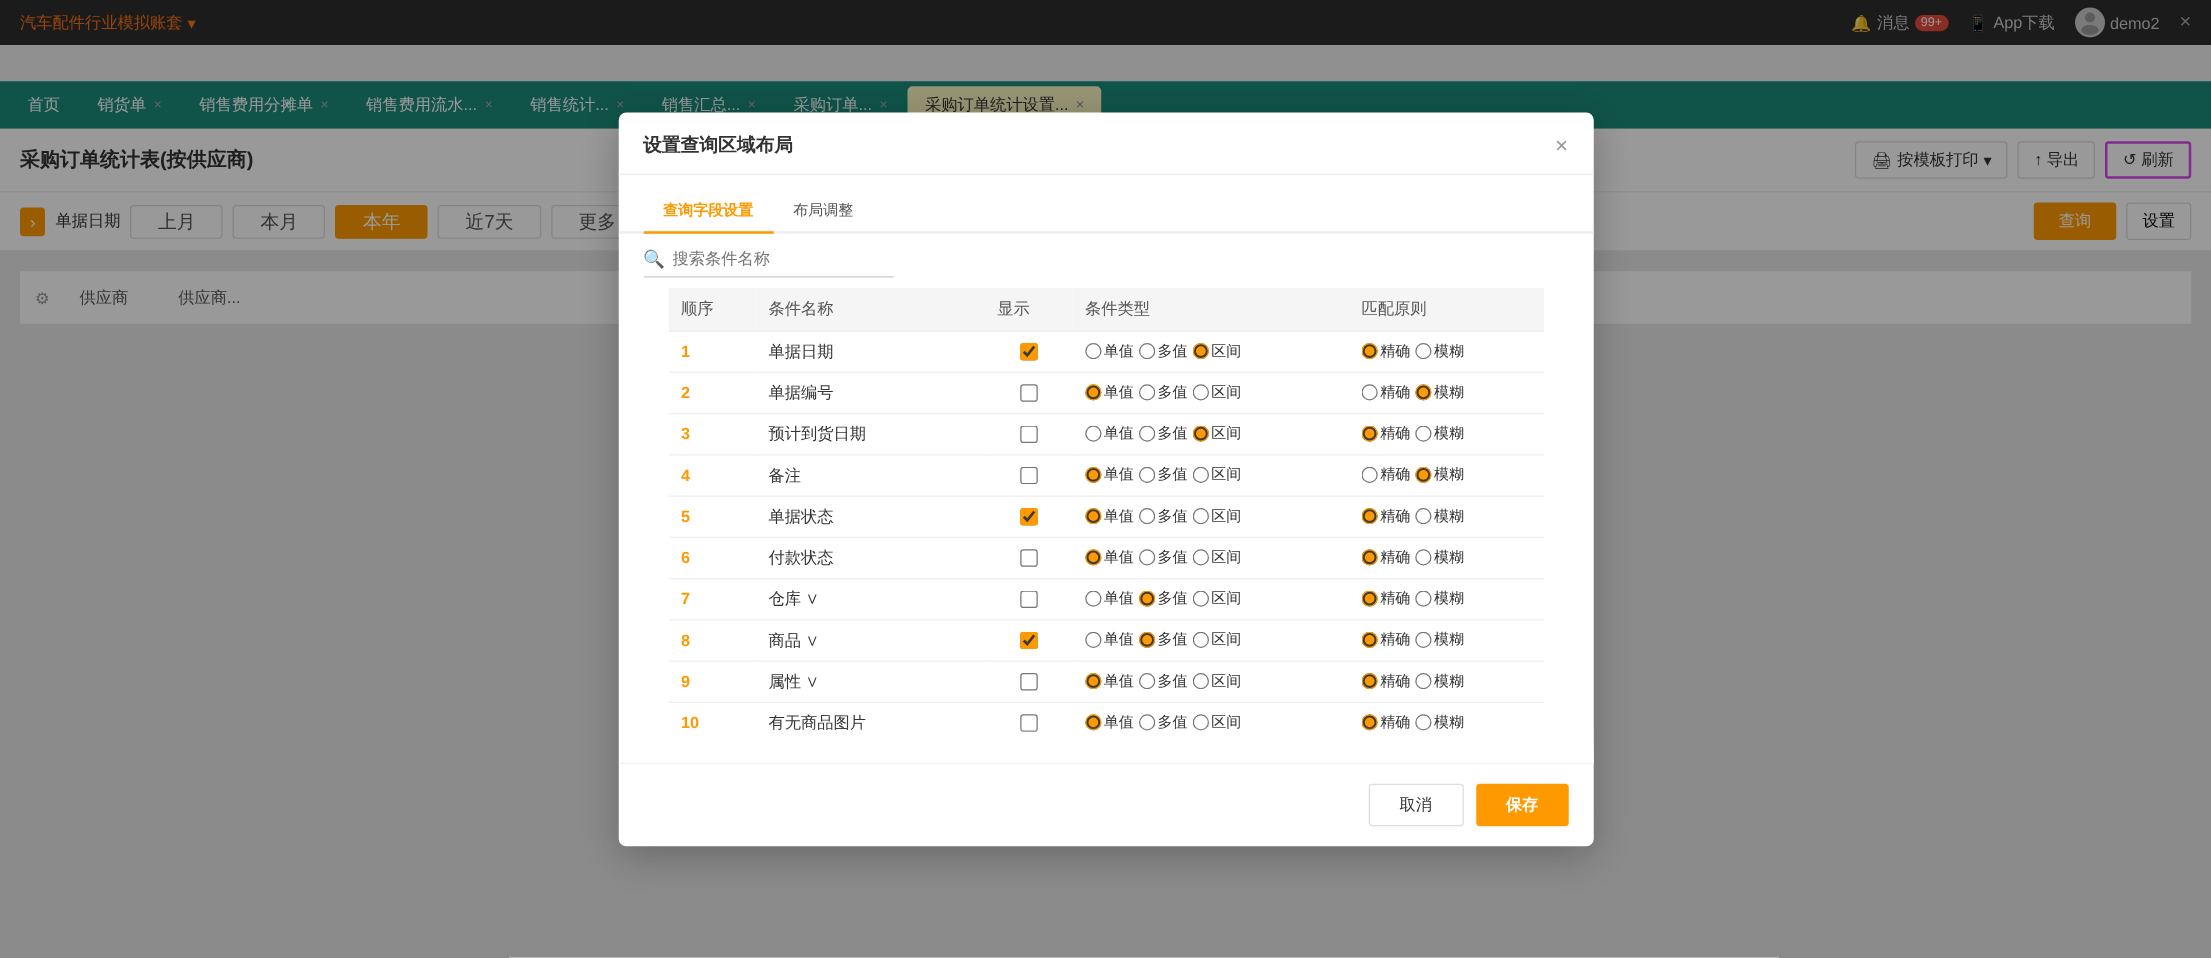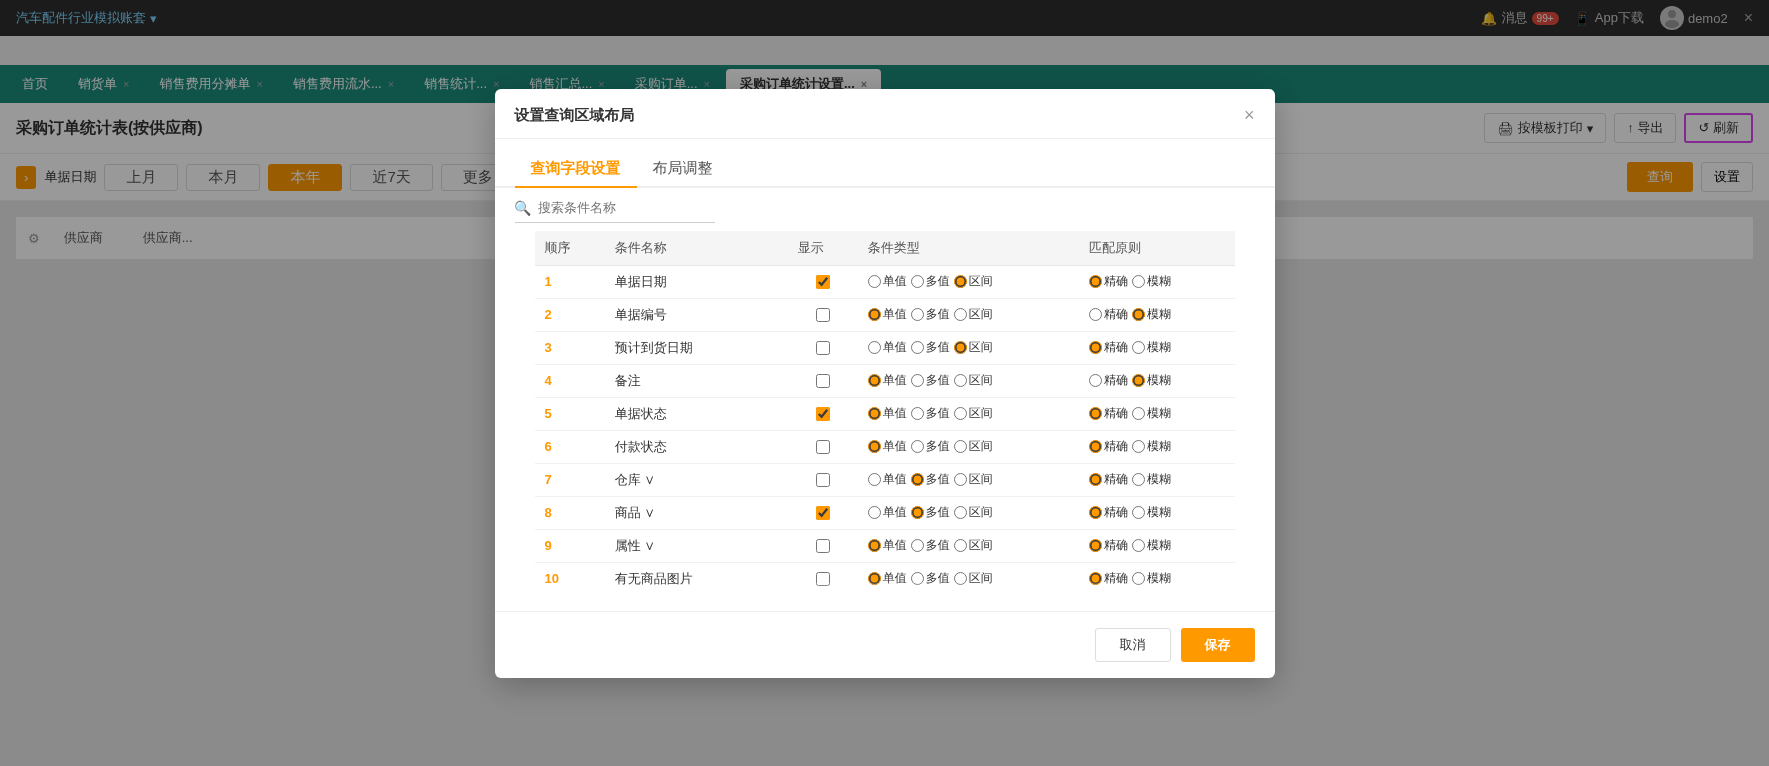--- a/index.html
+++ b/index.html
@@ -8,21 +8,21 @@
     
     .top-bar {
       background: #2d2d2d;
       height: 36px;
       display: flex;
       align-items: center;
       justify-content: space-between;
       padding: 0 16px;
       color: #fff;
     }
-    .top-bar-left { font-size: 13px; color: #7dd3fc; display: flex; align-items: center; gap: 4px; }
+    .top-bar-left { font-size: 13px; color: #f97316; display: flex; align-items: center; gap: 4px; }
     .top-bar-right { display: flex; align-items: center; gap: 16px; font-size: 13px; color: #ccc; }
     .badge { background: #e74c3c; color: #fff; border-radius: 8px; padding: 1px 5px; font-size: 10px; }
 
     
     .tab-bar {
       background: #1a8a7a;
       height: 38px;
       display: flex;
       align-items: center;
       padding: 0 8px;
@@ -34,21 +34,21 @@
       padding: 0 14px;
       border-radius: 4px 4px 0 0;
       display: flex;
       align-items: center;
       gap: 6px;
       font-size: 13px;
       color: #fff;
       cursor: pointer;
       white-space: nowrap;
     }
-    .tab-item.active { background: #ffffff; color: #333; font-weight: bold; }
+    .tab-item.active { background: #fef9c3; color: #333; }
     .tab-close { font-size: 11px; color: #aaa; cursor: pointer; }
     .tab-item.active .tab-close { color: #888; }
 
     
     .page-header {
       background: #fff;
       padding: 10px 16px;
       display: flex;
       align-items: center;
       justify-content: space-between;
@@ -130,21 +130,21 @@
 
     
     .modal-tabs {
       display: flex;
       padding: 12px 20px 0;
       border-bottom: 2px solid #eee;
       gap: 0;
     }
     .modal-tab {
       padding: 8px 16px;
-      font-size: 15px;
+      font-size: 12px;
       cursor: pointer;
       color: #555;
       border-bottom: 2px solid transparent;
       margin-bottom: -2px;
     }
     .modal-tab.active { color: #f90; border-bottom: 2px solid #f90; font-weight: bold; }
 
     
     .search-box {
       display: flex;

